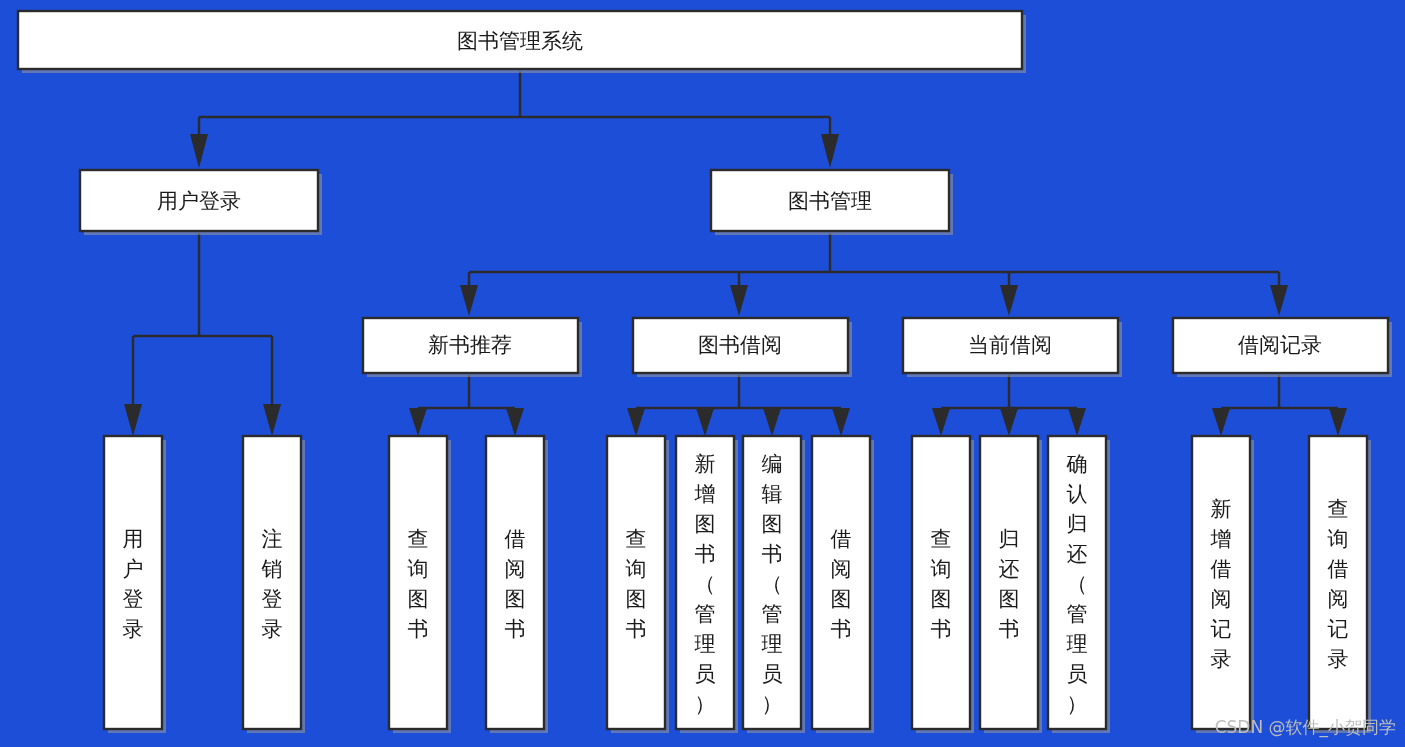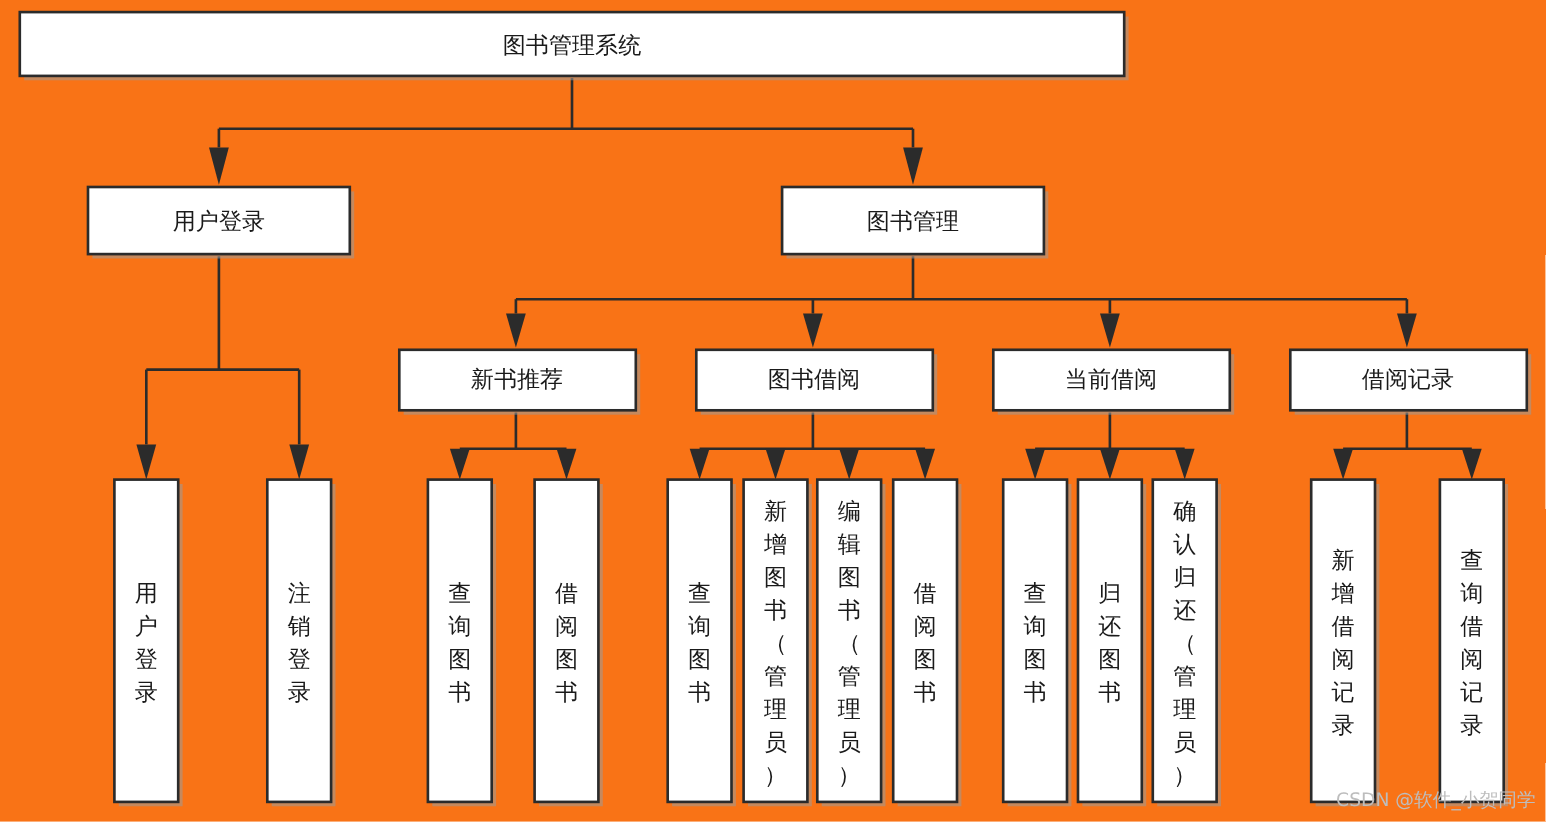--- a/index.html
+++ b/index.html
@@ -10,21 +10,21 @@
   body {
     width: 1405px;
     height: 747px;
     font-family: "DejaVu Sans", "Liberation Sans", sans-serif;
     overflow: hidden;
   }
   #diagram-root {
     position: relative;
     width: 1405px;
     height: 747px;
-    background: #f97316;
+    background: #1d4ed8;
   }
   #diagram-svg {
     position: absolute;
     left: 0;
     top: 0;
     width: 1405px;
     height: 747px;
   }
   .node-box {
     fill: #ffffff;

